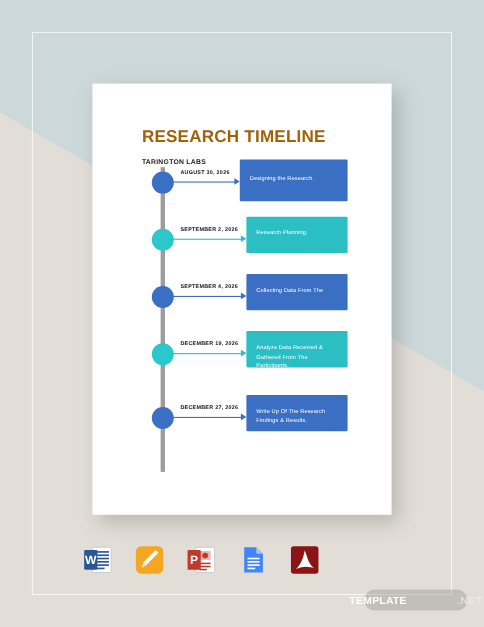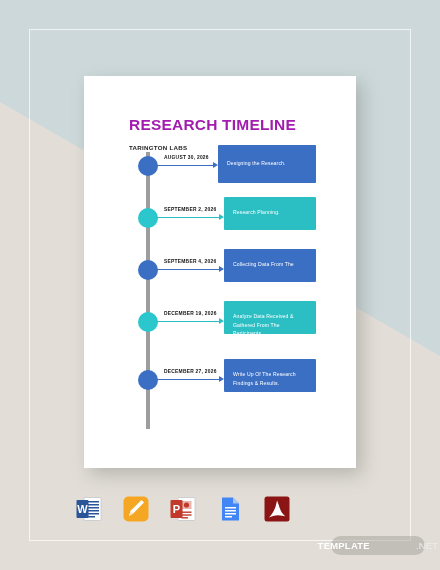--- a/index.html
+++ b/index.html
@@ -63,21 +63,21 @@
     padding: 0;
   }
 
   #doc-title {
     position: absolute;
     left: 45px;
     top: 40px;
     font-size: 15.5px;
     font-weight: bold;
     letter-spacing: 0.2px;
-    color: #a21caf;
+    color: #a16207;
     white-space: nowrap;
   }
   #doc-subtitle {
     position: absolute;
     left: 45px;
     top: 68px;
     font-size: 6.2px;
     font-weight: bold;
     letter-spacing: 0.25px;
     color: #1d1d1d;

